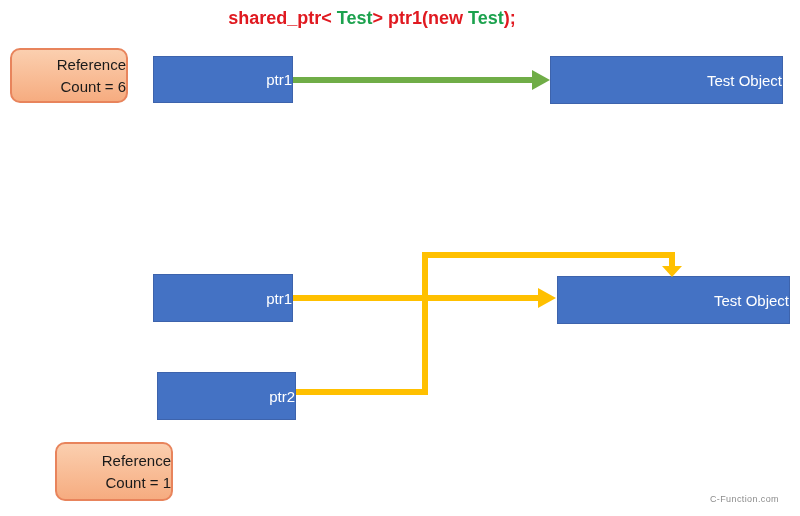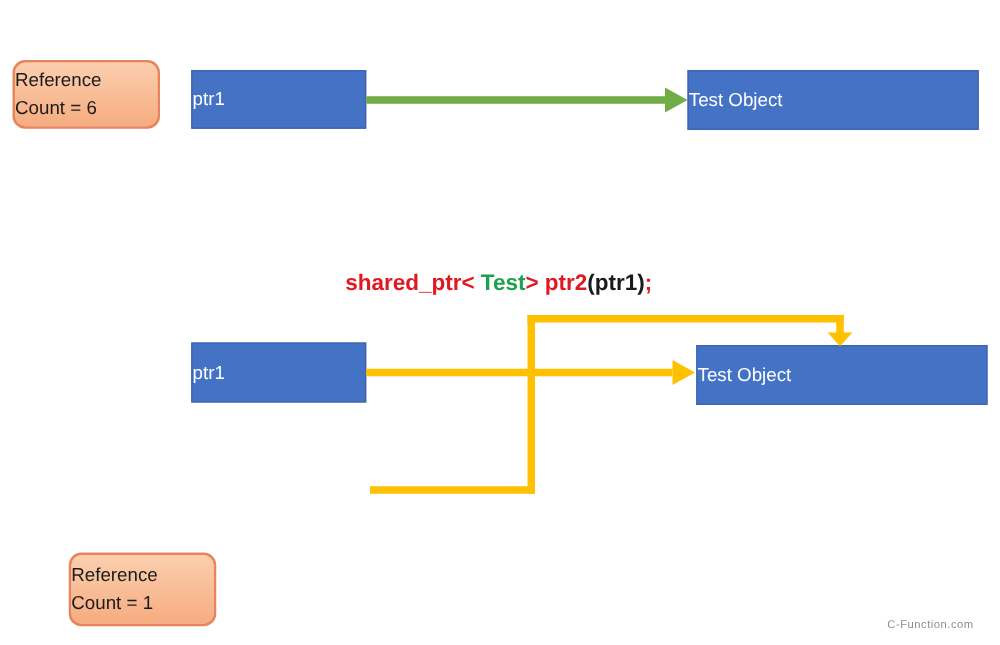--- a/index.html
+++ b/index.html
@@ -11,28 +11,28 @@
   .code-title{
     position:absolute;transform:translateX(-50%);white-space:nowrap;
     font-size:18px;font-weight:bold;letter-spacing:0px;
   }
   .code-red{color:#E01920;}
   .code-green{color:#1CA24E;}
   .code-black{color:#1a1a1a;}
   
   .node{
     position:absolute;background:#4472C4;border:1px solid #3D63AC;
-    display:flex;align-items:center;justify-content:flex-start;
+    display:flex;align-items:center;justify-content:flex-end;
     color:#ffffff;font-size:15px;box-sizing:border-box;
   }
   
   .refbox{
     position:absolute;border:2px solid #E8845C;border-radius:10px;
     background:linear-gradient(180deg,#FBCFAF 0%,#F6AC80 100%);
-    display:flex;flex-direction:column;align-items:flex-start;justify-content:center;
+    display:flex;flex-direction:column;align-items:flex-end;justify-content:center;
     color:#1a1a1a;font-size:15px;line-height:1.45;box-sizing:border-box;
   }
   
   .seg{position:absolute;}
   .seg.green{background:#70AD47;}
   .seg.yellow{background:#FFC000;}
   .head-right{position:absolute;width:0;height:0;
     border-top:10px solid transparent;border-bottom:10px solid transparent;}
   .head-right.green{border-left:18px solid #70AD47;background:none;}
   .head-right.yellow{border-left:18px solid #FFC000;background:none;}
@@ -63,45 +63,48 @@
   .watermark{
     position:absolute;right:21px;top:494px;font-size:9px;color:#8C8C8C;
     letter-spacing:0.4px;
   }
 </style>
 </head>
 <body>
 
 <div class="canvas">
 
+  <div class="code-title" id="title1">
+    <span class="code-red">shared_ptr&lt;</span><span class="code-green"> Test</span><span class="code-red">&gt; ptr1(new </span><span class="code-green">Test</span><span class="code-red">);</span>
+  </div>
 
   <div class="refbox" id="ref1">
     <span>Reference</span>
     <span>Count = 6</span>
   </div>
 
   <div class="node" id="ptr1a">
     <span>ptr1</span>
   </div>
 
   <div class="seg green" id="gshaft"></div>
   <div class="head-right green" id="ghead"></div>
 
   <div class="node" id="testA">
     <span>Test Object</span>
   </div>
 
-  <div class="code-title" id="title2">
-    <span class="code-red">shared_ptr&lt;</span><span class="code-green"> Test</span><span class="code-red">&gt; ptr2</span><span class="code-black">(ptr1)</span><span class="code-red">;</span>
-  </div>
 
   <div class="node" id="ptr1b">
     <span>ptr1</span>
   </div>
 
+  <div class="node" id="ptr2b">
+    <span>ptr2</span>
+  </div>
 
   <div class="node" id="testB">
     <span>Test Object</span>
   </div>
 
   <div class="seg yellow" id="y1shaft"></div>
   <div class="head-right yellow" id="y1head"></div>
 
   <div class="seg yellow" id="y2segA"></div>
   <div class="seg yellow" id="y2segB"></div>

